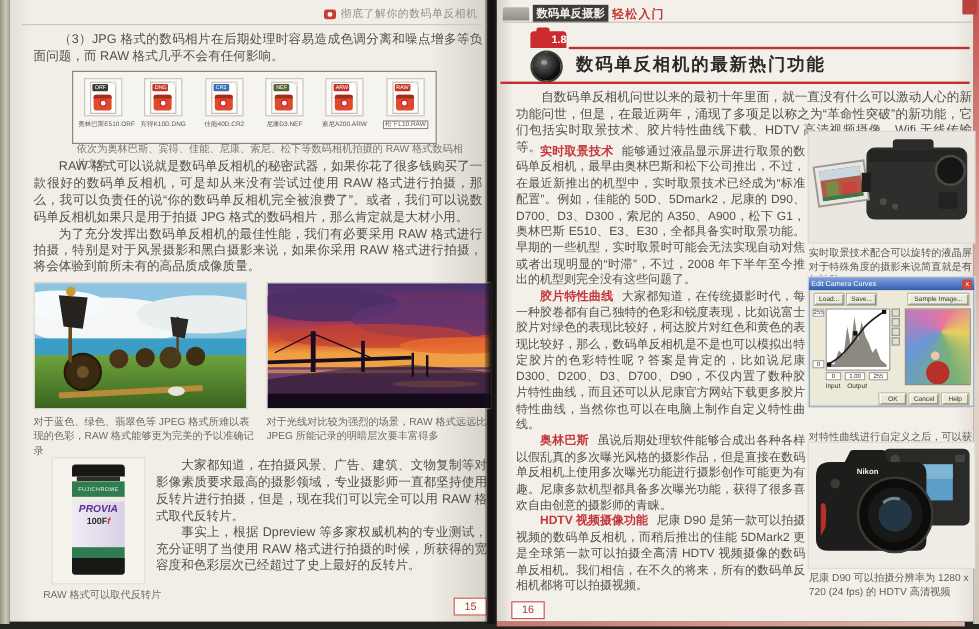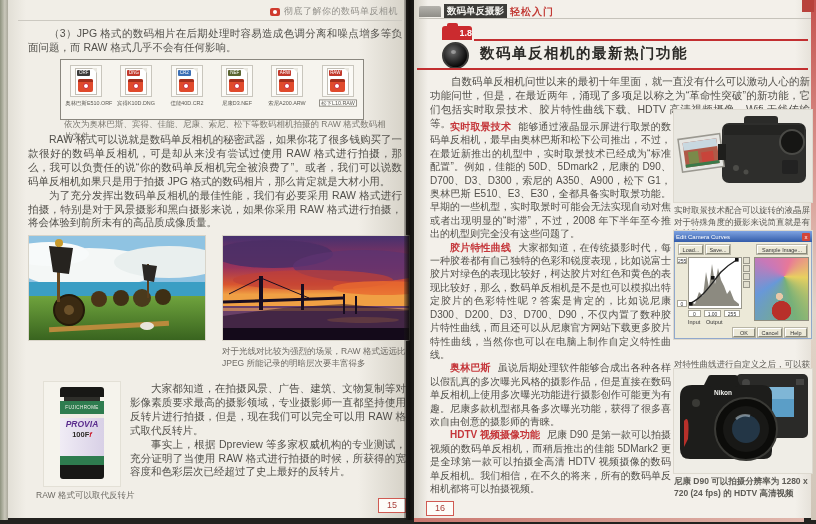--- a/index.html
+++ b/index.html
@@ -83,21 +83,21 @@
   .rp-text{top:120px;left:16px;width:241px;font-size:10px;line-height:13.4px;color:#52504b;text-align:justify;}
   .rp-text p{margin:0;text-indent:2em;}
   .feat-title{color:#c5363a;font-weight:bold;margin-right:7px;}
   .figcol-cap{left:260px;width:138px;font-size:8.5px;line-height:11.5px;color:#5d5b55;}
   .fig{left:260px;width:138px;box-shadow:0 0 0 1px #ddd9cf;}
   .fig1{top:110px;height:92px;background:#e9e7e0;}
   .fcap1{top:205px;}
   .fig2{top:231px;height:108px;background:#ece9d8;}
   .fcap2{top:359px;}
   .fig3{top:369px;height:104px;background:#efede6;}
-  .fcap3{top:476px;font-weight:bold;}
+  .fcap3{top:476px;}
   
   .dlg-title{left:0;top:0;right:0;height:11px;background:linear-gradient(180deg,#7fa3e2,#335ca9);display:flex;align-items:center;padding:0 2px;}
   .dlg-title-txt{color:#fff;font-size:6px;flex:1;white-space:nowrap;overflow:hidden;}
   .dlg-close{width:8px;height:8px;background:#d2453a;color:#fff;font-size:6px;line-height:8px;text-align:center;border-radius:1px;}
   .dlg-body{left:0;top:11px;right:0;bottom:0;background:#ece9d8;border:1px solid #90a8cc;border-top:none;box-sizing:border-box;}
   .xpbtn{background:#ece9d8;border:1px solid;border-color:#fff #8a8a7a #8a8a7a #fff;box-shadow:0 0 0 1px #b8b5a5;
         font-size:5.5px;color:#333;text-align:center;line-height:8px;height:9px;box-sizing:border-box;}
   .b-load{top:3px;left:4px;width:24px;} .b-save{top:3px;left:31px;width:24px;} .b-sample{top:3px;left:82px;width:50px;}
   .hist{top:15px;left:13px;width:52px;height:50px;background:#fff;border:1px solid #9a988c;}
   .tinyval{background:#fff;border:1px solid #a8a698;font-size:5px;line-height:7px;text-align:center;color:#333;height:7px;box-sizing:border-box;}
@@ -246,20 +246,21 @@
       <path d="M0 104 L0 80 L60 72 L120 68 L186 74 L186 104 Z" fill="#221028" opacity=".55"></path>
       <rect x="36" y="40" width="4" height="34" fill="#180d20"></rect>
       <rect x="78" y="48" width="3" height="26" fill="#180d20"></rect>
       <path d="M0 66 L120 62" stroke="#180d20" stroke-width="3" fill="none"></path>
       <path d="M38 42 L86 62 M38 42 L6 58" stroke="#180d20" stroke-width="1"></path>
       <rect x="0" y="92" width="186" height="12" fill="#140a1a"></rect>
       <rect x="120" y="58" width="2" height="20" fill="#180d20"></rect>
         <rect x="132" y="60" width="2" height="18" fill="#180d20"></rect>
     </svg>
   </div>
+  <div class="abs pcap1 cap">对于蓝色、绿色、翡翠色等 JPEG 格式所难以表现的色彩，RAW 格式能够更为完美的予以准确记录</div>
   <div class="abs pcap2 cap">对于光线对比较为强烈的场景，RAW 格式远远比 JPEG 所能记录的明暗层次要丰富得多</div>
 
   <div class="abs film-fig">
     <div class="canister">
       <div class="c-top"></div>
         <div class="c-neck"></div>
       <div class="c-body">
         <div class="c-green">FUJICHROME</div>
         <div class="c-label">
           <div class="c-provia">PROVIA</div>

